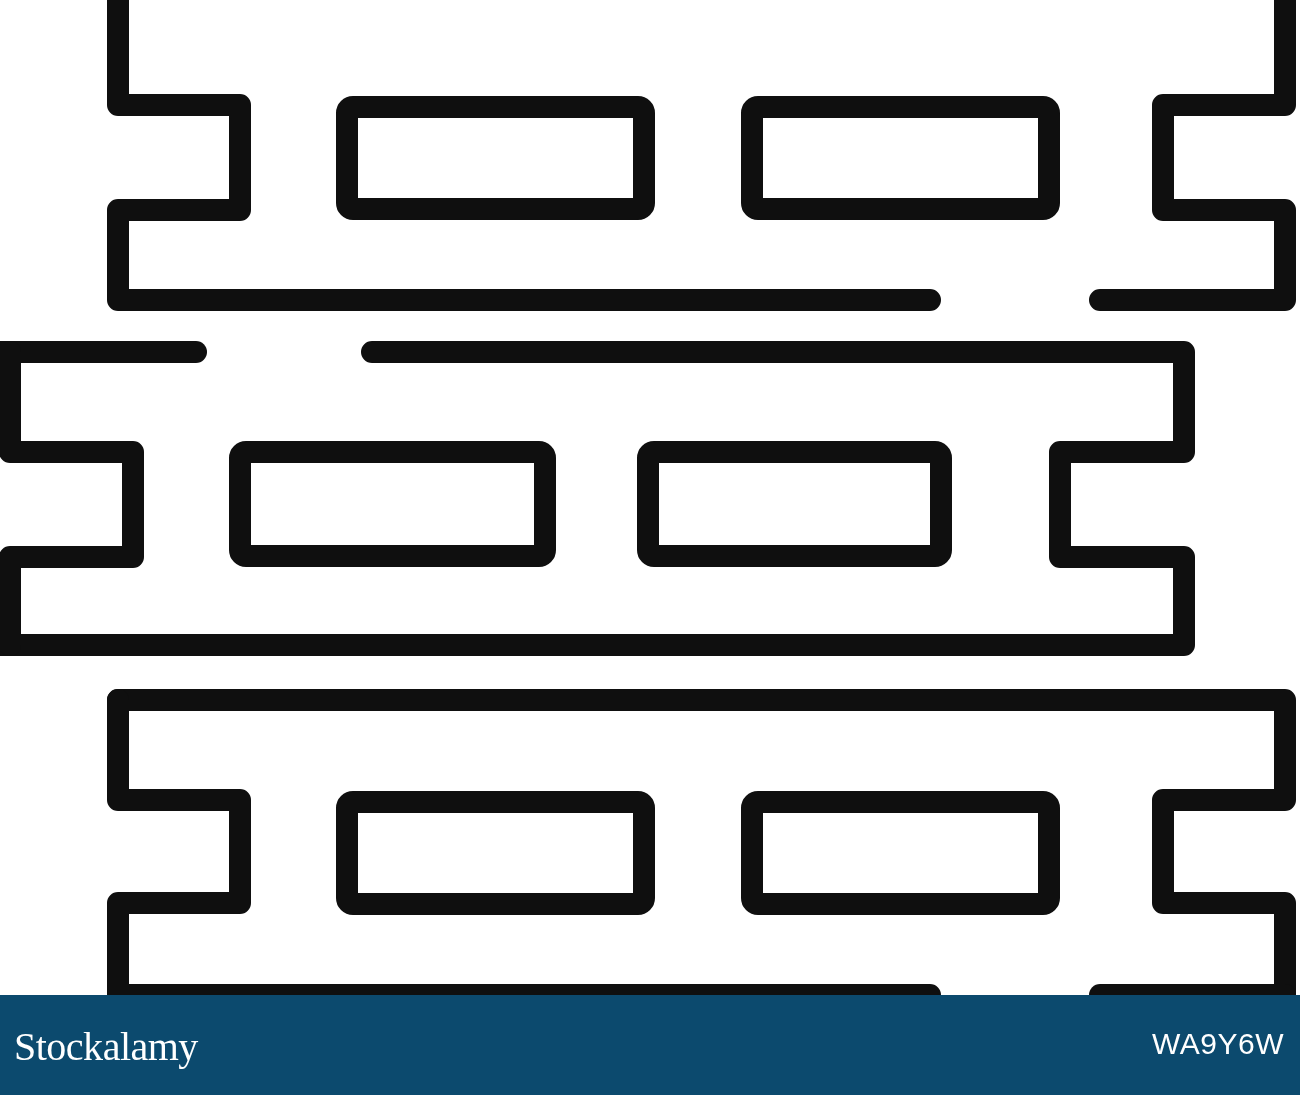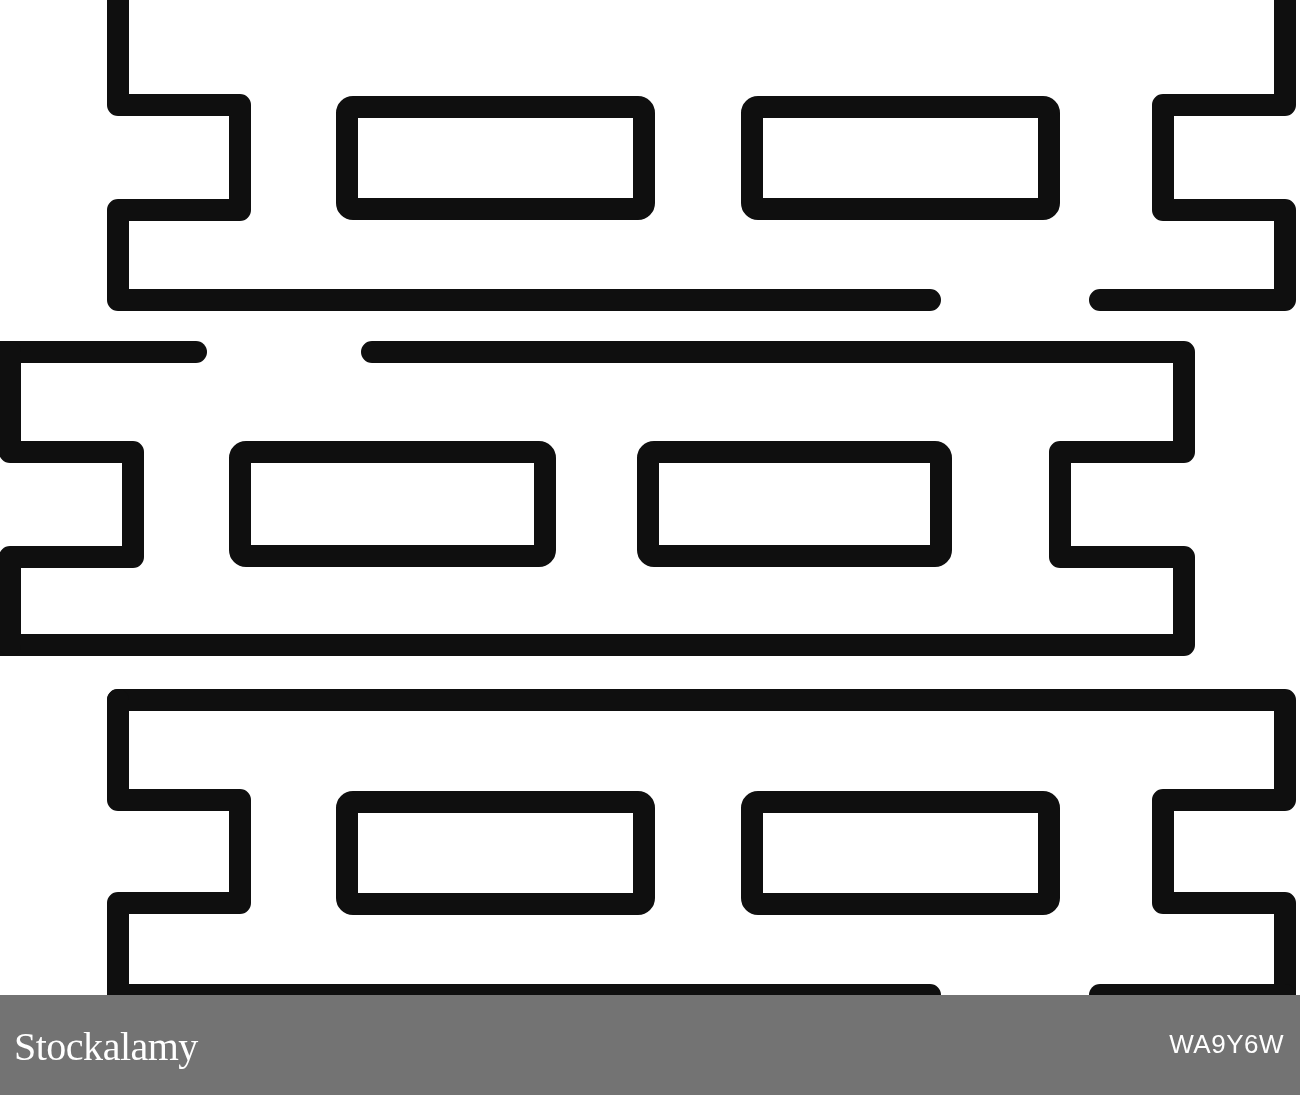--- a/index.html
+++ b/index.html
@@ -29,21 +29,21 @@
     display: block;
     width: 1300px;
     height: 995px;
   }
   .footer-bar {
     position: absolute;
     left: 0;
     top: 995px;
     width: 1300px;
     height: 100px;
-    background: #737373;
+    background: #0c4a6e;
   }
   .footer-inner {
     position: relative;
     width: 100%;
     height: 100%;
   }
   .brand {
     position: absolute;
     left: 14px;
     top: 28px;
@@ -56,21 +56,21 @@
     white-space: nowrap;
   }
   .brand .brand-mark {
     font-family: "Liberation Serif", serif;
   }
   .image-id {
     position: absolute;
     right: 16px;
     top: 30px;
     color: #ffffff;
-    font-size: 26px;
+    font-size: 30px;
     line-height: 38px;
     letter-spacing: 0.5px;
     font-family: "Liberation Sans", sans-serif;
     white-space: nowrap;
   }
 </style>
 </head>
 <body>
 
 <div class="stock-page">

